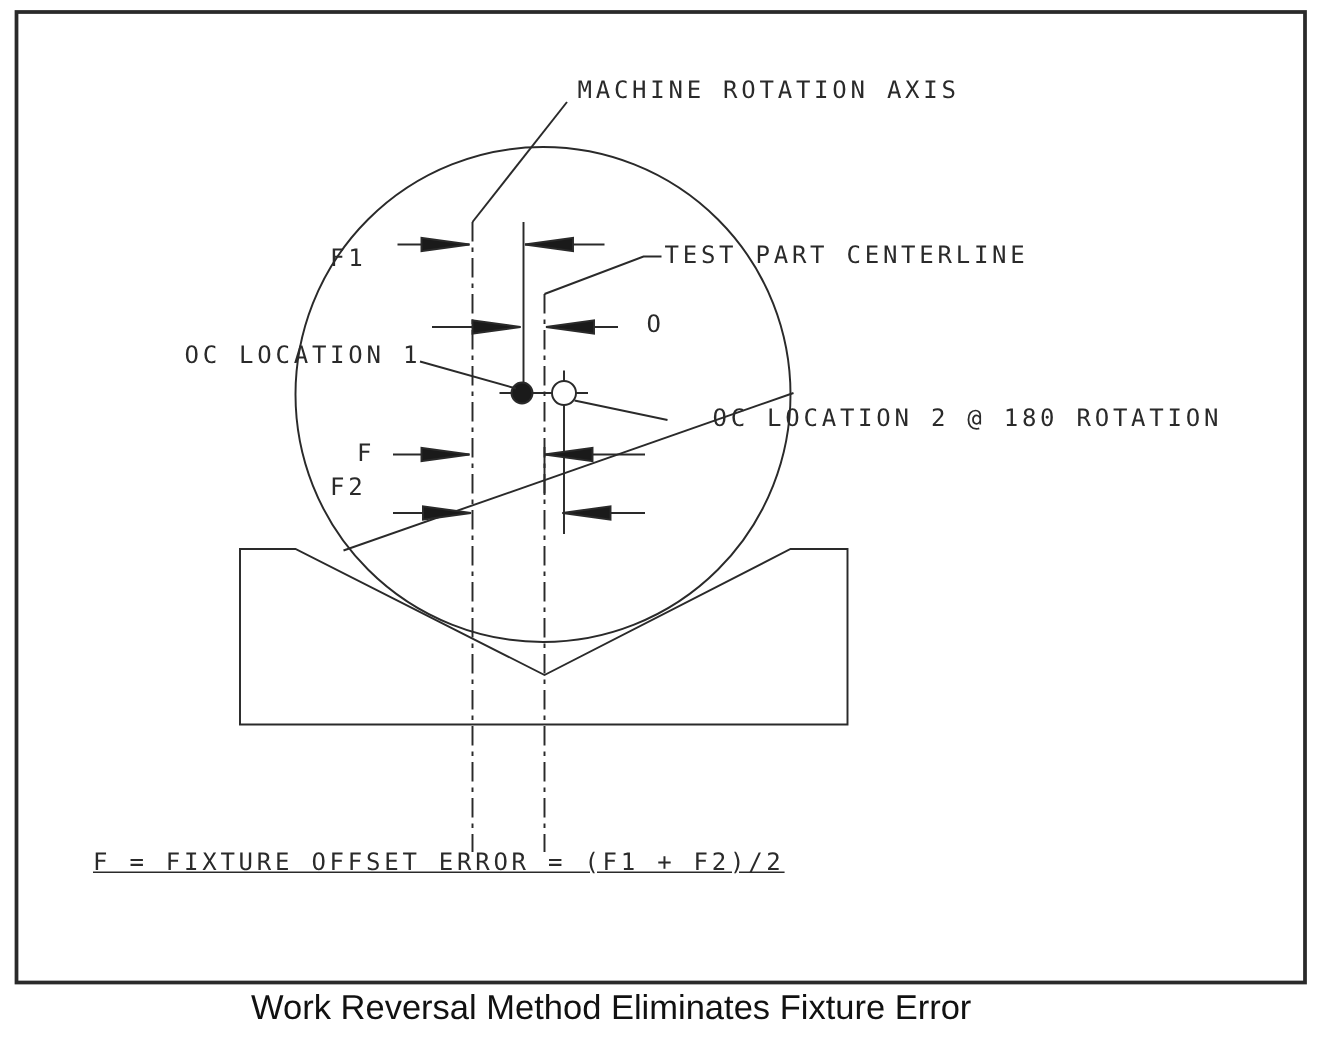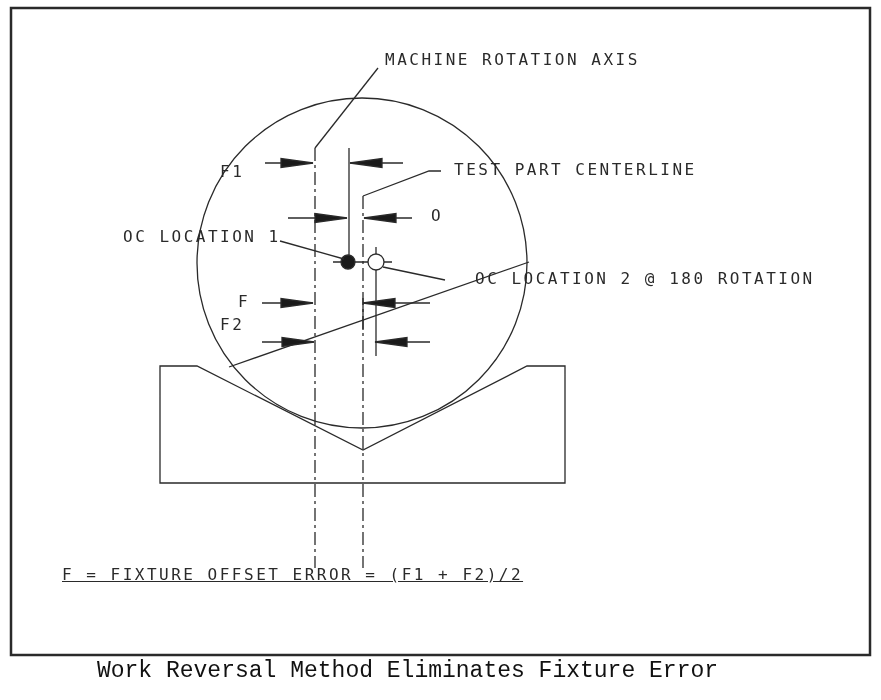--- a/index.html
+++ b/index.html
@@ -17,21 +17,21 @@
     font-size:16px;
     letter-spacing:2.5px;
     line-height:18px;
     color:#2a2a2a;
     white-space:pre;
   }
   .caption{
     position:absolute;
     left:0;top:658px;width:815px;
     text-align:center;
-    font-family:Liberation Mono, monospace;
+    font-family:Liberation Sans, sans-serif;
     font-size:23px;
     color:#111111;
   }
 </style>
 </head>
 <body>
 
 <div class="page">
 
   <svg class="diagram-svg" width="881" height="700" viewBox="0 0 881 700">
@@ -90,21 +90,21 @@
 
       <line x1="378" y1="68" x2="315" y2="148"></line>
       <polyline points="441,171 429,171 363,196"></polyline>
       <line x1="280" y1="241" x2="344" y2="259"></line>
       <line x1="383" y1="267" x2="445" y2="280"></line>
     </g>
   </svg>
 
   <div class="cad" style="left:385px;top:51px;">MACHINE ROTATION AXIS</div>
 
-  <div class="cad" style="left:443px;top:161px;margin-left:11px;">TEST PART CENTERLINE</div>
+  <div class="cad" style="left:443px;top:161px;">TEST PART CENTERLINE</div>
 
   <div class="cad" style="left:123px;top:228px;text-align:right;">OC LOCATION 1</div>
 
   <div class="cad" style="left:447px;top:270px;margin-left:28px;">OC LOCATION 2 @ 180 ROTATION</div>
 
   <div class="cad" style="left:220px;top:163px;">F1</div>
 
   <div class="cad" style="left:431px;top:207px;">O</div>
 
   <div class="cad" style="left:238px;top:293px;">F</div>

